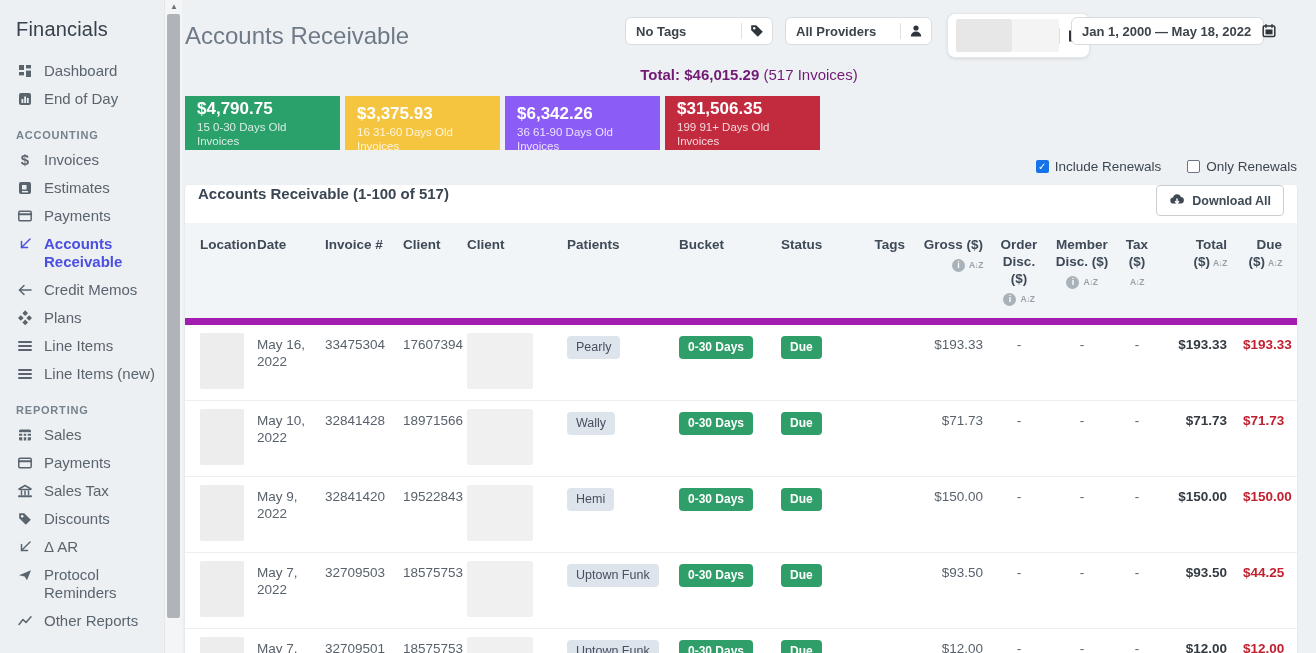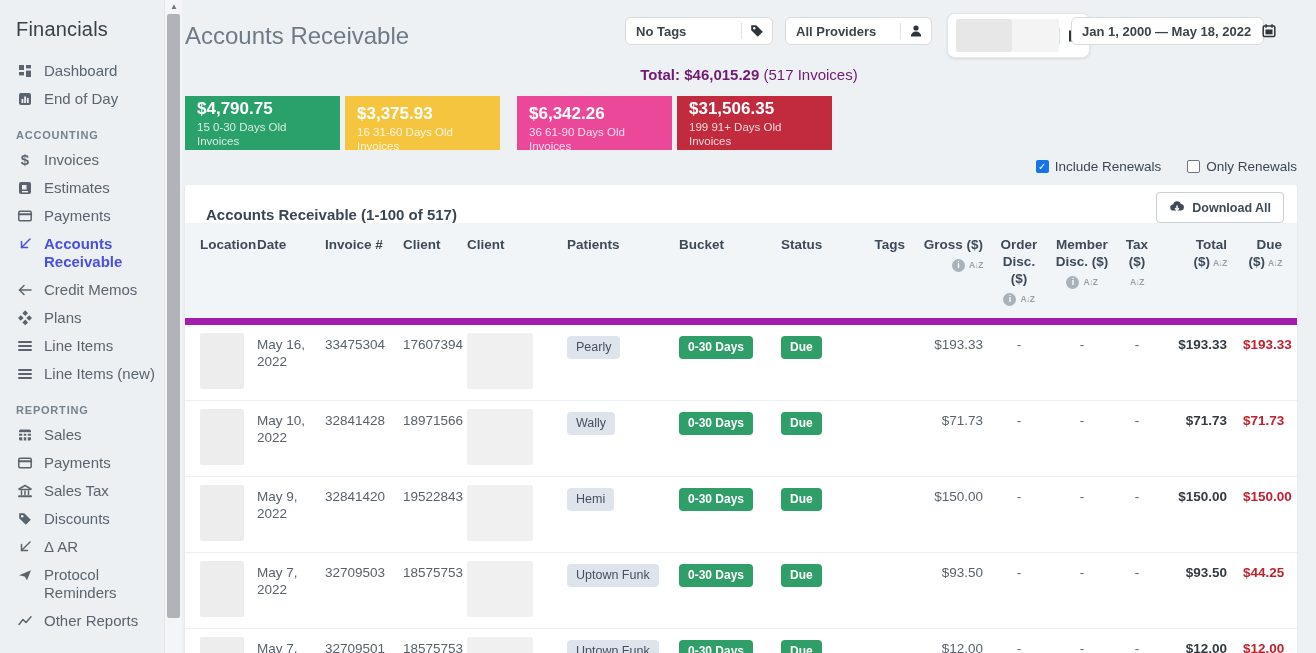--- a/index.html
+++ b/index.html
@@ -49,37 +49,37 @@
     font-size:15px; color:#701a75; font-weight:400; }
   .total-line b { font-weight:700; }
 
   
   .cards { position:absolute; left:3px; top:96px; display:flex; gap:5px; }
   .card { width:155px; height:54px; padding:8px 12px; color:#fff; overflow:hidden; }
   .card .amt { font-size:17px; font-weight:700; line-height:20px; }
   .card .sub { font-size:11.5px; line-height:14px; opacity:.82; margin-top:1px; }
   .card-green { background:#2aa06a; display:flex; flex-direction:column; justify-content:center; }
   .card-yellow { background:#f5c53f; }
-  .card-orange { background:#ec4899;margin-left:12px; }
+  .card-orange { background:#8b5cf6; }
   .card-red { background:#c22a3e; display:flex; flex-direction:column; justify-content:center; }
   .card-gray { background:#666869; width:472px; display:flex; flex-direction:column; justify-content:center; }
 
   
   .renewals { position:absolute; top:159px; right:19px; display:flex; gap:26px;
     font-size:13.5px; color:#3d4752; align-items:center; }
   .chk { display:flex; align-items:center; gap:6px; cursor:pointer; }
   .box { width:13px; height:13px; border-radius:2px; display:flex; align-items:center;
     justify-content:center; font-size:10px; line-height:10px; }
   .box.on { background:#1673e8; color:#fff; }
   .box.off { background:#fff; border:1.5px solid #6b7480; }
 
   
   .tcard { position:absolute; left:3px; right:19px; top:185px; bottom:0; background:#fff;
     border-radius:3px 3px 0 0; box-shadow:0 1px 2px rgba(0,0,0,.10); overflow:hidden; }
-  .tbar { height:38px; display:flex; align-items:flex-end; padding:0 13px;margin-left:8px; }
+  .tbar { height:38px; display:flex; align-items:flex-start; padding:0 13px; }
   .tbar .ttl { font-size:15px; font-weight:600; color:#3a4653; }
   .dl-btn { margin-left:auto; display:flex; align-items:center; gap:7px; background:#fff;
     border:1px solid #c9ced3; border-radius:4px; padding:5px 12px; font-size:12.5px;
     font-weight:700; color:#3f4a55; cursor:pointer; }
   table { width:100%; border-collapse:collapse; table-layout:fixed; }
   thead th { background:#f2f5f8; text-align:left; vertical-align:top; padding:13px 8px 10px 8px;
     font-size:13.5px; font-weight:600; color:#3e4a57; line-height:17px;
     border-bottom:7px solid #a21caf; height:88px; }
   thead th:first-child { padding-left:15px; }
   thead th:last-child { padding-right:15px; }

